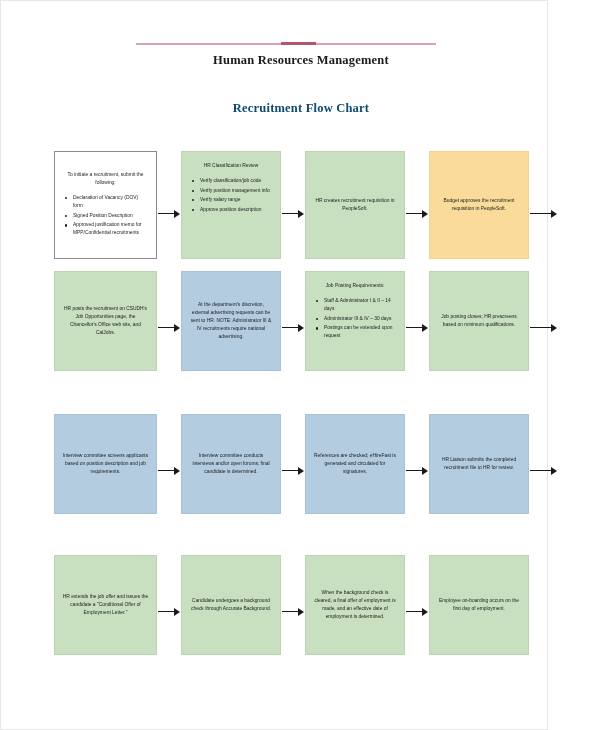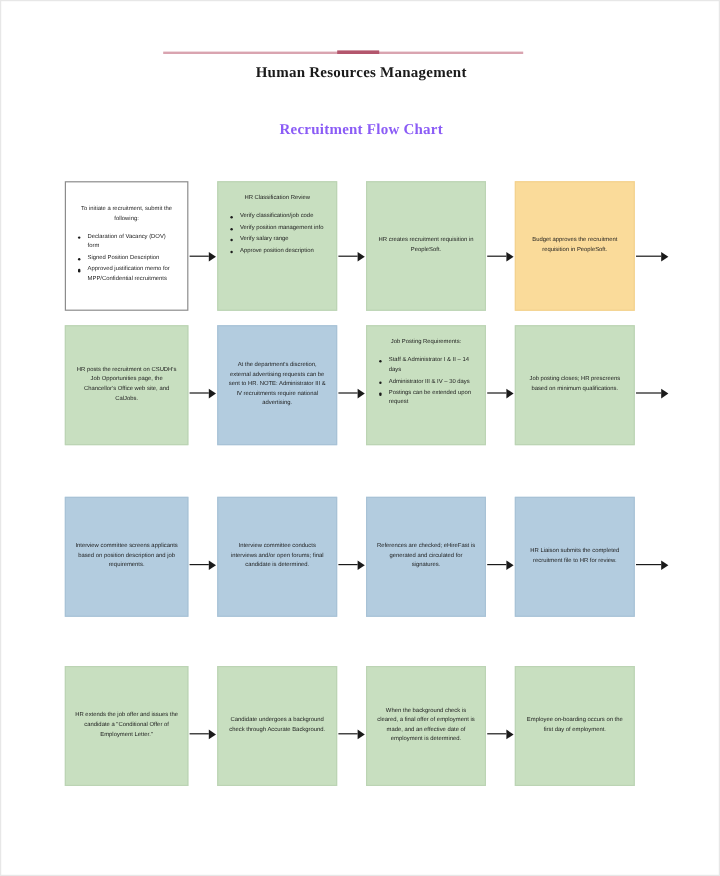--- a/index.html
+++ b/index.html
@@ -9,21 +9,21 @@
   }
   body {
     width: 600px;
     height: 730px;
     background: #ffffff;
     font-family: "Liberation Sans", sans-serif;
     overflow: hidden;
   }
   #page {
     position: relative;
-    width: 600px;
+    width: 548px;
     height: 730px;
     background: #ffffff;
     box-sizing: border-box;
     border: 1px solid #e7e7e7;
   }
 
   
   .rule {
     position: absolute;
     left: 135px;
@@ -55,21 +55,21 @@
   }
   .title-2 {
     position: absolute;
     left: 0;
     top: 100px;
     width: 600px;
     text-align: center;
     font-family: "Liberation Serif", serif;
     font-weight: bold;
     font-size: 12.5px;
-    color: #8b5cf6;
+    color: #0c4a6e;
     letter-spacing: .2px;
   }
 
   
   .chart {
     position: absolute;
     left: 0;
     top: 150px;
     width: 600px;
   }

